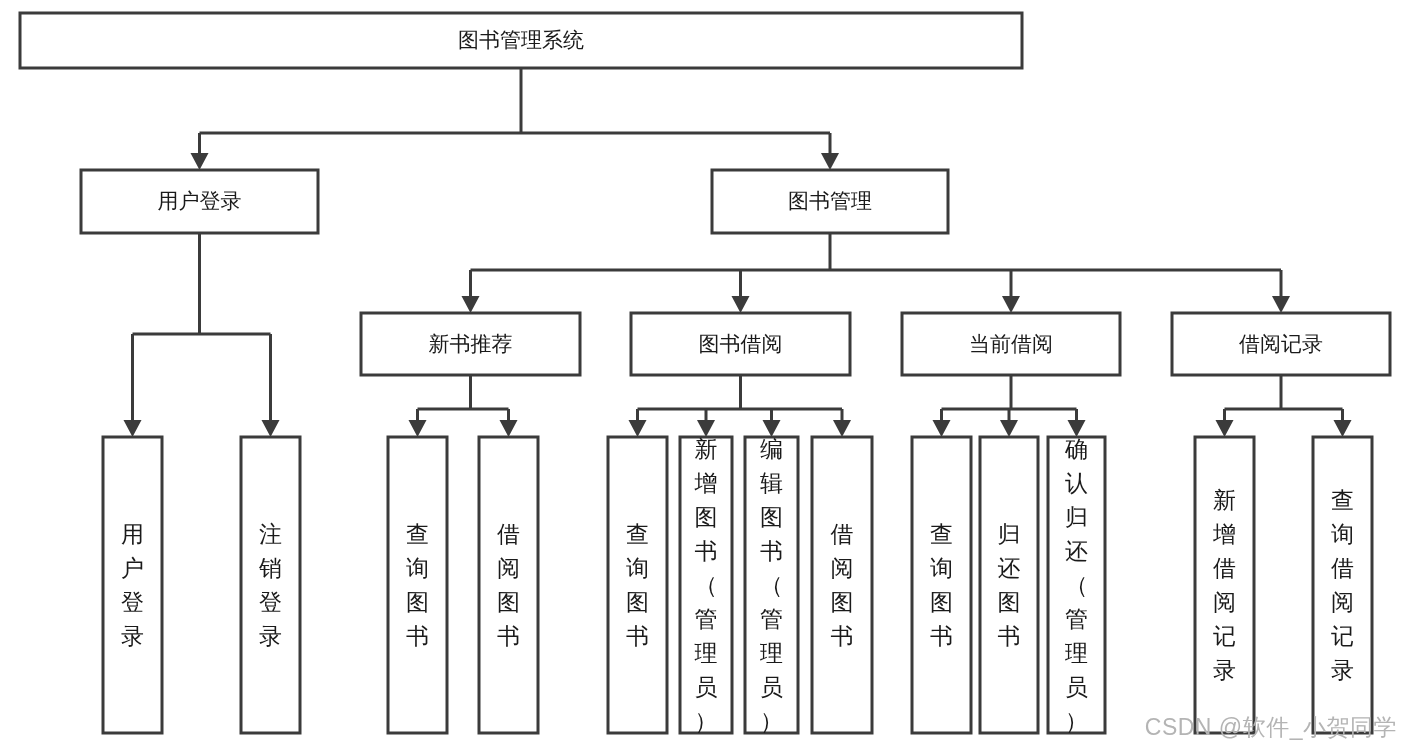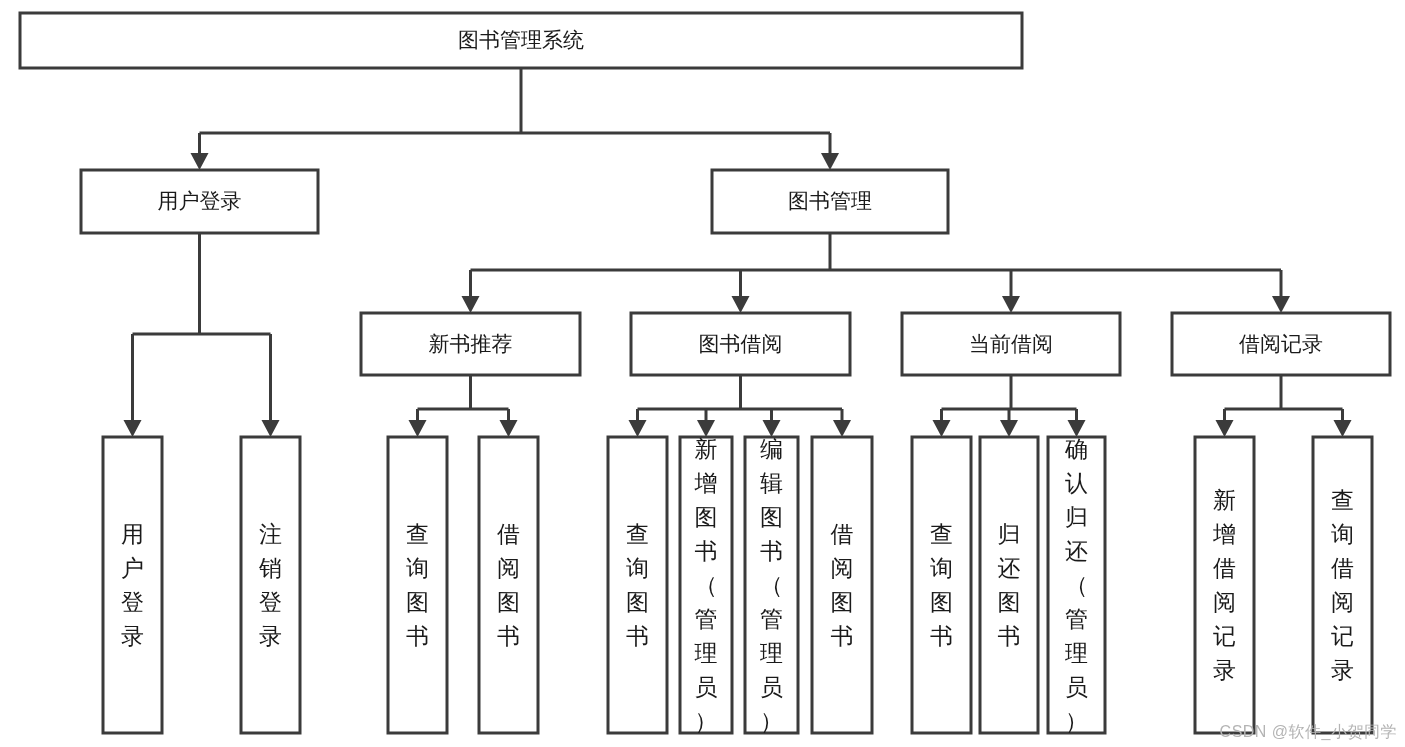--- a/index.html
+++ b/index.html
@@ -54,21 +54,21 @@
     font-family: "Liberation Sans", "DejaVu Sans", sans-serif;
     font-size: 23px;
     fill: #1a1a1a;
     text-anchor: middle;
   }
   .watermark {
     position: absolute;
     right: 8px;
     bottom: 4px;
     font-family: "Liberation Sans", "DejaVu Sans", sans-serif;
-    font-size: 16px;
+    font-size: 23px;
     color: #b4b4b4;
     letter-spacing: 0.5px;
     white-space: nowrap;
     user-select: none;
   }
 </style>
 </head>
 <body>
 
 <div id="diagram-root">

